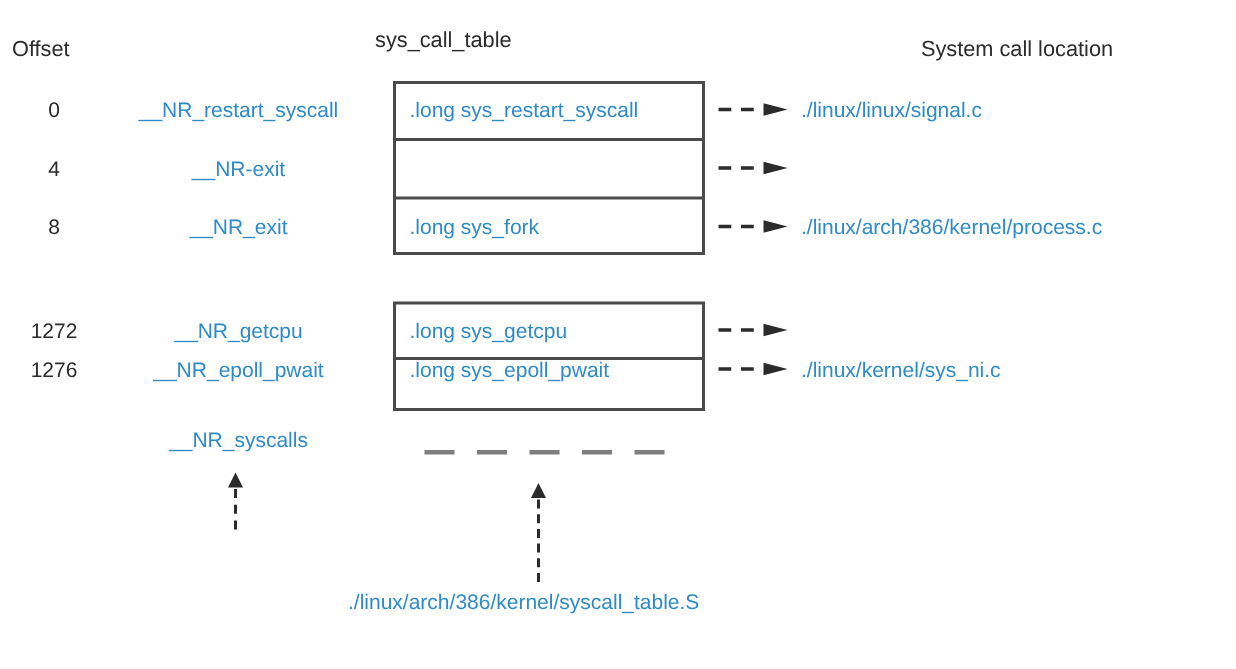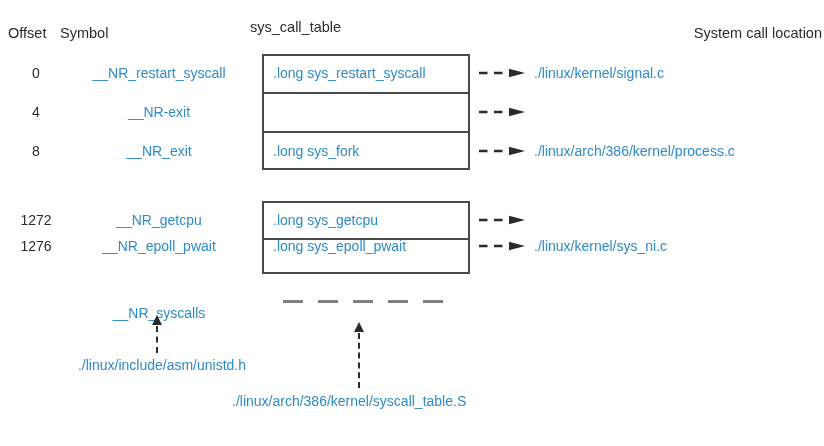--- a/index.html
+++ b/index.html
@@ -54,44 +54,43 @@
 
   .foot-label { position: absolute; color: var(--accent_blue); font-size: 14px; }
   .center { text-align: center; }
 </style>
 </head>
 <body>
 
 <div class="canvas">
 
   <div class="hdr" style="left:8px; width:56px; top:25px;">Offset</div>
-  <div class="hdr" style="left:60px; width:198px; top:25px;">Symbol</div>
   <div class="hdr" style="left:250px; width:195px; top:19px;">sys_call_table</div>
-  <div class="hdr" style="left:534px; width:288px; top:25px; text-align:right;">System call location</div>
+  <div class="hdr" style="left:534px; width:288px; top:25px; text-align:center;">System call location</div>
 
   <div class="box-group" style="top:54px; height:116px;">
     <div class="box-divider" style="top:36px;"></div>
     <div class="box-divider" style="top:75px;"></div>
   </div>
 
   <div class="box-group" style="top:201px; height:73px;">
     <div class="box-divider" style="top:35px;"></div>
   </div>
 
   <div class="row" style="top:54px; height:38px;">
     <div class="cell c-off">0</div>
     <div class="cell c-sym">__NR_restart_syscall</div>
     <div class="cell c-entry">.long sys_restart_syscall</div>
     <div class="cell c-arr">
       <svg width="48" height="12" viewBox="0 0 48 12">
           <line x1="1" y1="6" x2="29" y2="6" stroke="currentColor" stroke-width="2.4" stroke-dasharray="8.5 6.5"></line>
           <polygon points="31,1.8 47,6 31,10.2" fill="currentColor"></polygon>
         </svg>
     </div>
-    <div class="cell c-loc">./linux/kernel/signal.c</div>
+    <div class="cell c-loc">./linux/linux/signal.c</div>
   </div>
 
   <div class="row" style="top:92px; height:39px;">
     <div class="cell c-off">4</div>
     <div class="cell c-sym">__NR-exit</div>
     <div class="cell c-arr">
       <svg width="48" height="12" viewBox="0 0 48 12">
           <line x1="1" y1="6" x2="29" y2="6" stroke="currentColor" stroke-width="2.4" stroke-dasharray="8.5 6.5"></line>
           <polygon points="31,1.8 47,6 31,10.2" fill="currentColor"></polygon>
         </svg>
@@ -129,33 +128,32 @@
     <div class="cell c-entry">.long sys_epoll_pwait</div>
     <div class="cell c-arr">
       <svg width="48" height="12" viewBox="0 0 48 12">
           <line x1="1" y1="6" x2="29" y2="6" stroke="currentColor" stroke-width="2.4" stroke-dasharray="8.5 6.5"></line>
           <polygon points="31,1.8 47,6 31,10.2" fill="currentColor"></polygon>
         </svg>
     </div>
     <div class="cell c-loc">./linux/kernel/sys_ni.c</div>
   </div>
 
-  <div class="row" style="top:304px; height:18px;">
+  <div class="row" style="top:284px; height:18px;">
     <div class="cell c-sym">__NR_syscalls</div>
   </div>
   <div class="dash-row" style="left:283px; top:300px;">
     <span></span>
       <span></span>
       <span></span>
       <span></span>
       <span></span>
   </div>
 
   <div class="tri-up" style="left:152px; top:315px;"></div>
   <div class="v-dash" style="left:156px; top:326px; height:27px;"></div>
 
   <div class="tri-up" style="left:354px; top:322px;"></div>
   <div class="v-dash" style="left:358px; top:333px; height:55px;"></div>
 
-  <div class="foot-label center" style="left:55px; width:214px; top:357px;">./linux/include/asm/unistd.h</div>
   <div class="foot-label" style="left:232px; top:393px;">./linux/arch/386/kernel/syscall_table.S</div>
 
 </div>
 
 </body></html>

